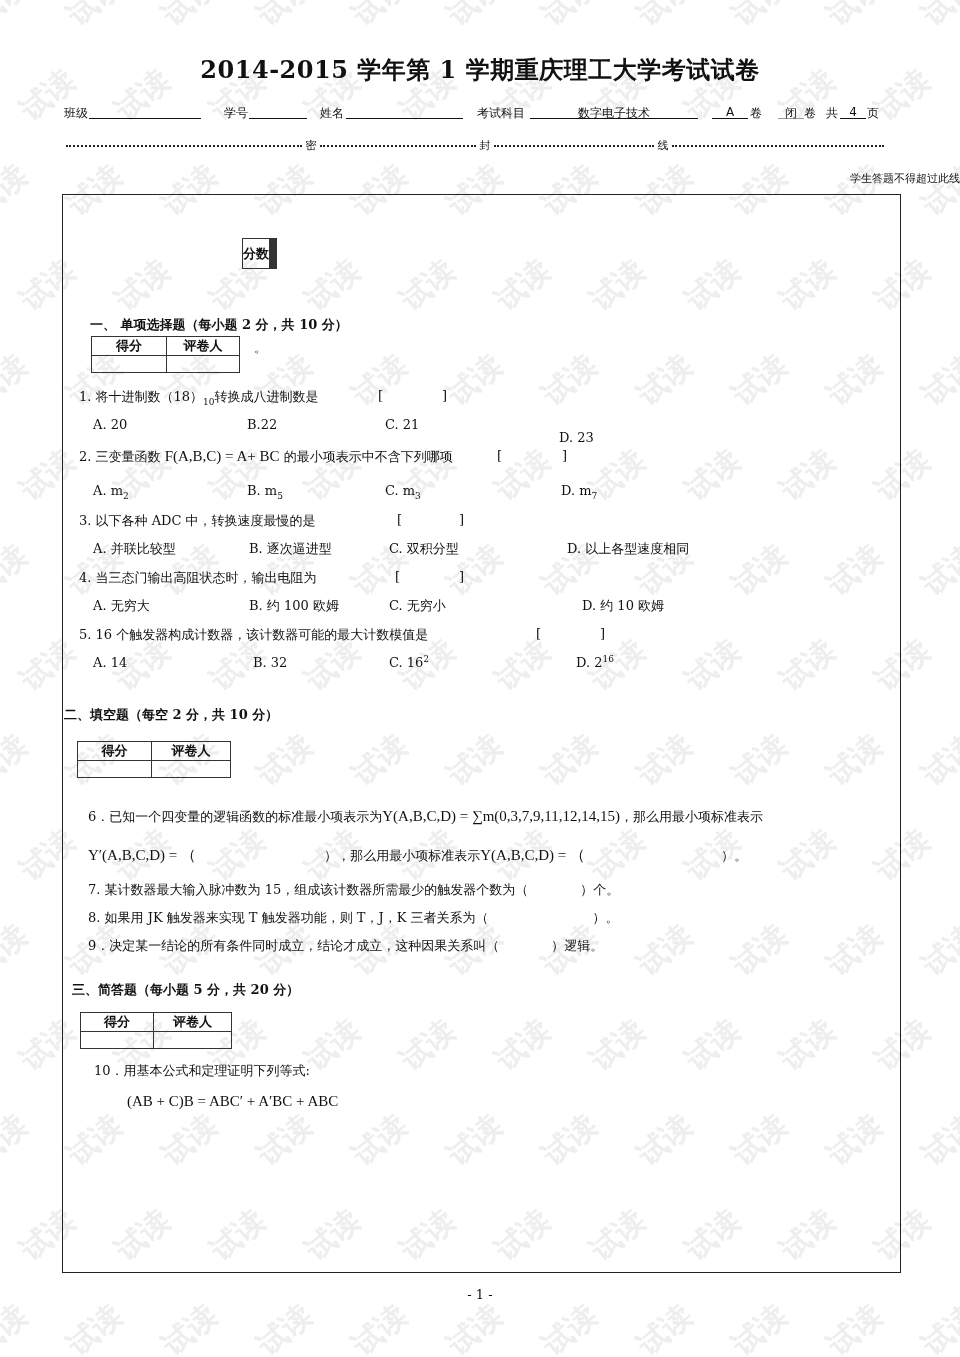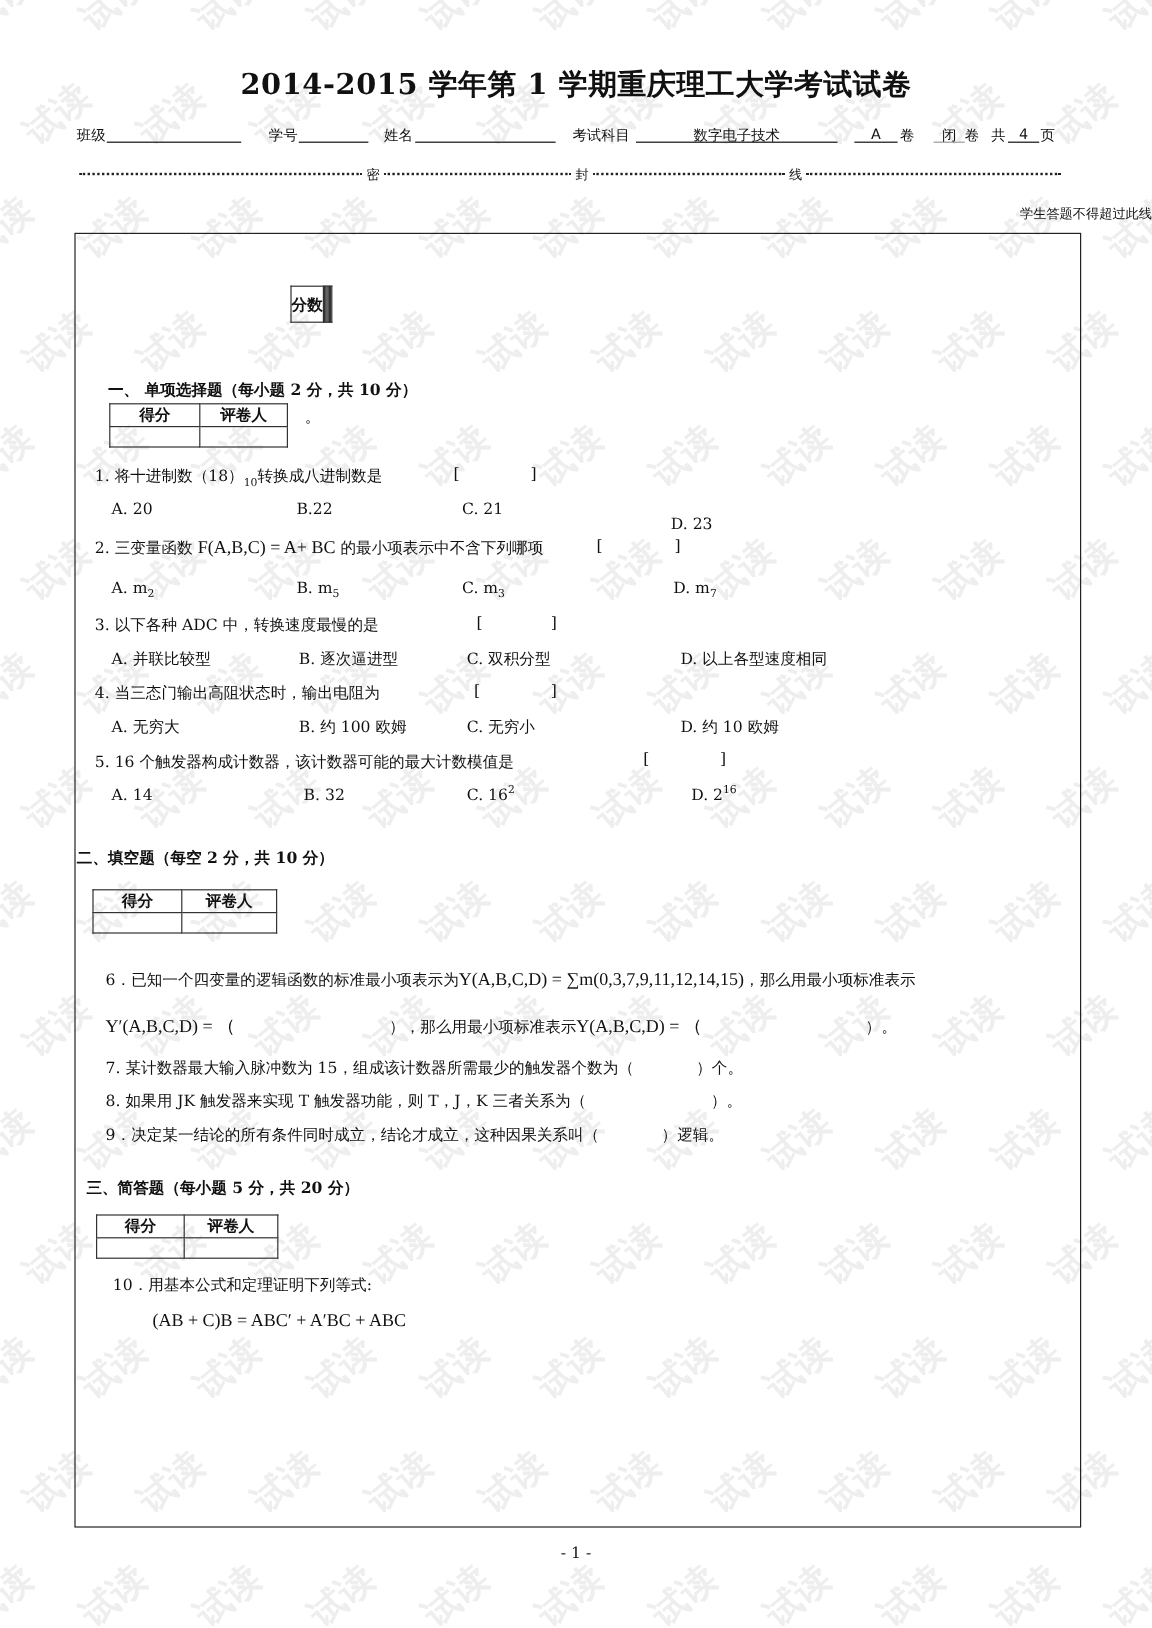--- a/index.html
+++ b/index.html
@@ -343,21 +343,21 @@
   <div class="opt" style="left:249px; top:540px">B.  逐次逼进型</div>
   <div class="opt" style="left:389px; top:540px">C.  双积分型</div>
   <div class="opt" style="left:567px; top:540px">D.  以上各型速度相同</div>
 
   <div class="q" style="left:79px; top:569px">4. 当三态门输出高阻状态时，输出电阻为</div>
   <div class="brk" style="left:395px; top:569px">[</div>
   <div class="brk" style="left:459px; top:569px">]</div>
   <div class="opt" style="left:93px; top:597px">A.  无穷大</div>
   <div class="opt" style="left:249px; top:597px">B.  约 100 欧姆</div>
   <div class="opt" style="left:389px; top:597px">C.  无穷小</div>
-  <div class="opt" style="left:567px; top:597px">D.  约 10 欧姆</div>
+  <div class="opt" style="left:582px; top:597px">D.  约 10 欧姆</div>
 
   <div class="q" style="left:79px; top:626px">5. 16 个触发器构成计数器，该计数器可能的最大计数模值是</div>
   <div class="brk" style="left:536px; top:626px">[</div>
   <div class="brk" style="left:600px; top:626px">]</div>
   <div class="opt" style="left:93px; top:654px"><span>A. 14</span><sup></sup></div>
   <div class="opt" style="left:253px; top:654px"><span>B. 32</span><sup></sup></div>
   <div class="opt" style="left:389px; top:654px"><span>C. 16</span><sup>2</sup></div>
   <div class="opt" style="left:576px; top:654px"><span>D. 2</span><sup>16</sup></div>
 
   <div class="sec-title" style="left:64px; top:706px">二、填空题（每空 2 分，共 10 分）</div>

